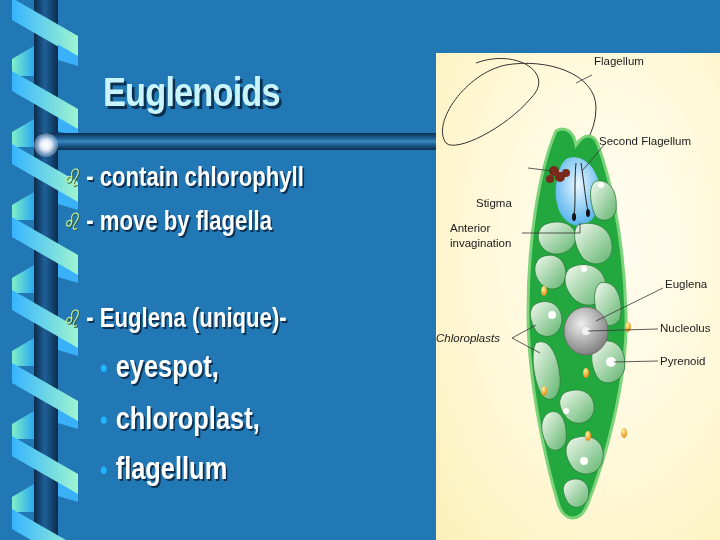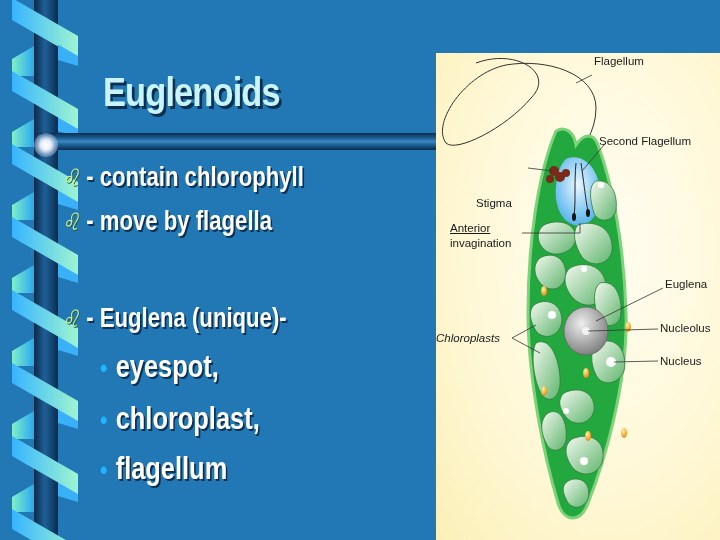--- a/index.html
+++ b/index.html
@@ -162,20 +162,20 @@
       <line x1="227" y1="235" x2="160" y2="268" stroke="#333" stroke-width="0.8"></line>
       <line x1="222" y1="276" x2="152" y2="278" stroke="#333" stroke-width="0.8"></line>
       <line x1="222" y1="308" x2="178" y2="309" stroke="#333" stroke-width="0.8"></line>
       <line x1="76" y1="285" x2="100" y2="272" stroke="#333" stroke-width="0.8"></line>
       <line x1="76" y1="285" x2="104" y2="300" stroke="#333" stroke-width="0.8"></line>
     </svg>
 
     <div class="lbl" style="left:158px; top:2px;">Flagellum</div>
     <div class="lbl" style="left:163px; top:82px;">Second Flagellum</div>
     <div class="lbl" style="left:40px; top:100px;margin-top:44px;">Stigma</div>
-    <div class="lbl" style="left:14px; top:169px;text-decoration:underline;">Anterior</div>
+    <div class="lbl" style="left:14px; top:169px;">Anterior</div>
     <div class="lbl" style="left:14px; top:184px;">invagination</div>
     <div class="lbl" style="left:229px; top:225px;">Euglena</div>
     <div class="lbl" style="left:224px; top:269px;text-align:right;">Nucleolus</div>
     <div class="lbl" style="left:0px; top:279px;font-style:italic;">Chloroplasts</div>
-    <div class="lbl" style="left:224px; top:302px;">Nucleus</div>
+    <div class="lbl" style="left:224px; top:302px;">Pyrenoid</div>
   </div>
 </div>
 
 </body></html>

